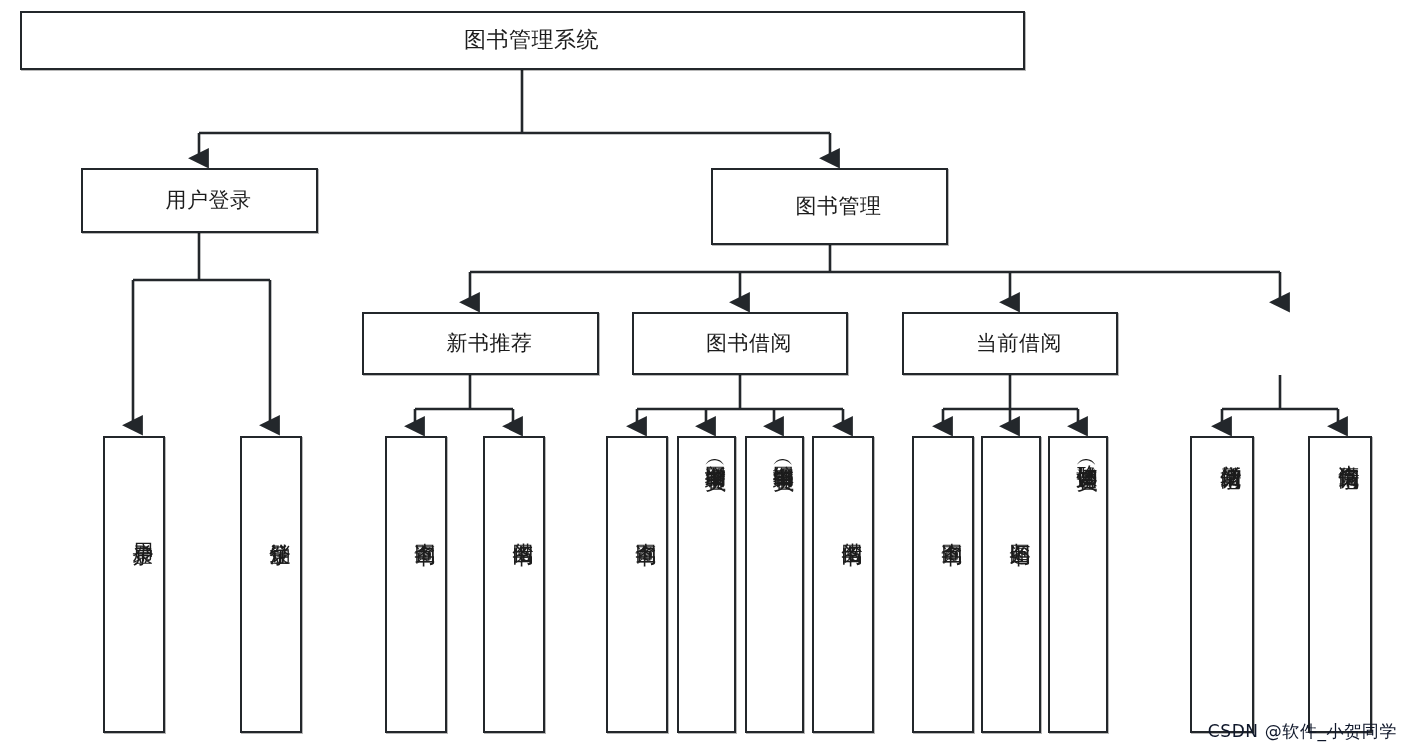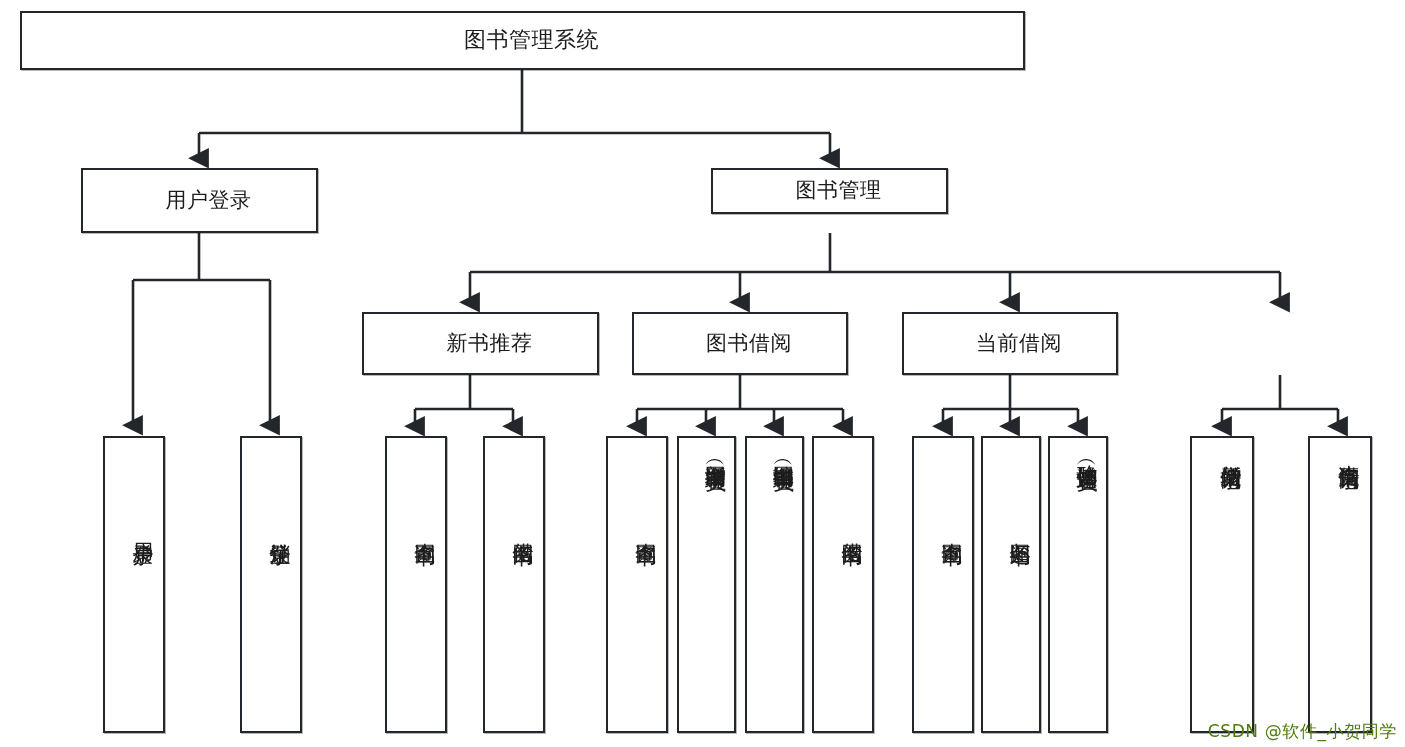--- a/index.html
+++ b/index.html
@@ -67,21 +67,21 @@
     margin-top: 88px;
   }
   .node.vert.top .cap {
     margin-top: 10px;
   }
   #watermark {
     position: absolute;
     right: 8px;
     bottom: 4px;
     font-size: 17px;
-    color: #4d7c0f;
+    color: #0f172a;
     letter-spacing: 0.6px;
     white-space: nowrap;
     text-align: right;
   }
 </style>
 </head>
 <body>
 
 <div id="canvas">
 
@@ -135,21 +135,21 @@
     </g>
   </svg>
 
   <div class="node root horiz" style="left:20px; top:11px; width:1005px; height:59px;">
     <span class="cap">图书管理系统</span>
   </div>
 
   <div class="node horiz" style="left:81px; top:168px; width:237px; height:65px;">
     <span class="cap">用户登录</span>
   </div>
-  <div class="node horiz" style="left:711px; top:168px; width:237px; height:46px;justify-content:center;">
+  <div class="node horiz" style="left:711px; top:168px; width:237px; height:77px;justify-content:center;">
     <span class="cap">图书管理</span>
   </div>
 
   <div class="node horiz" style="left:362px; top:312px; width:237px; height:63px;">
     <span class="cap">新书推荐</span>
   </div>
   <div class="node horiz" style="left:632px; top:312px; width:216px; height:63px;">
     <span class="cap">图书借阅</span>
   </div>
   <div class="node horiz" style="left:902px; top:312px; width:216px; height:63px;">

